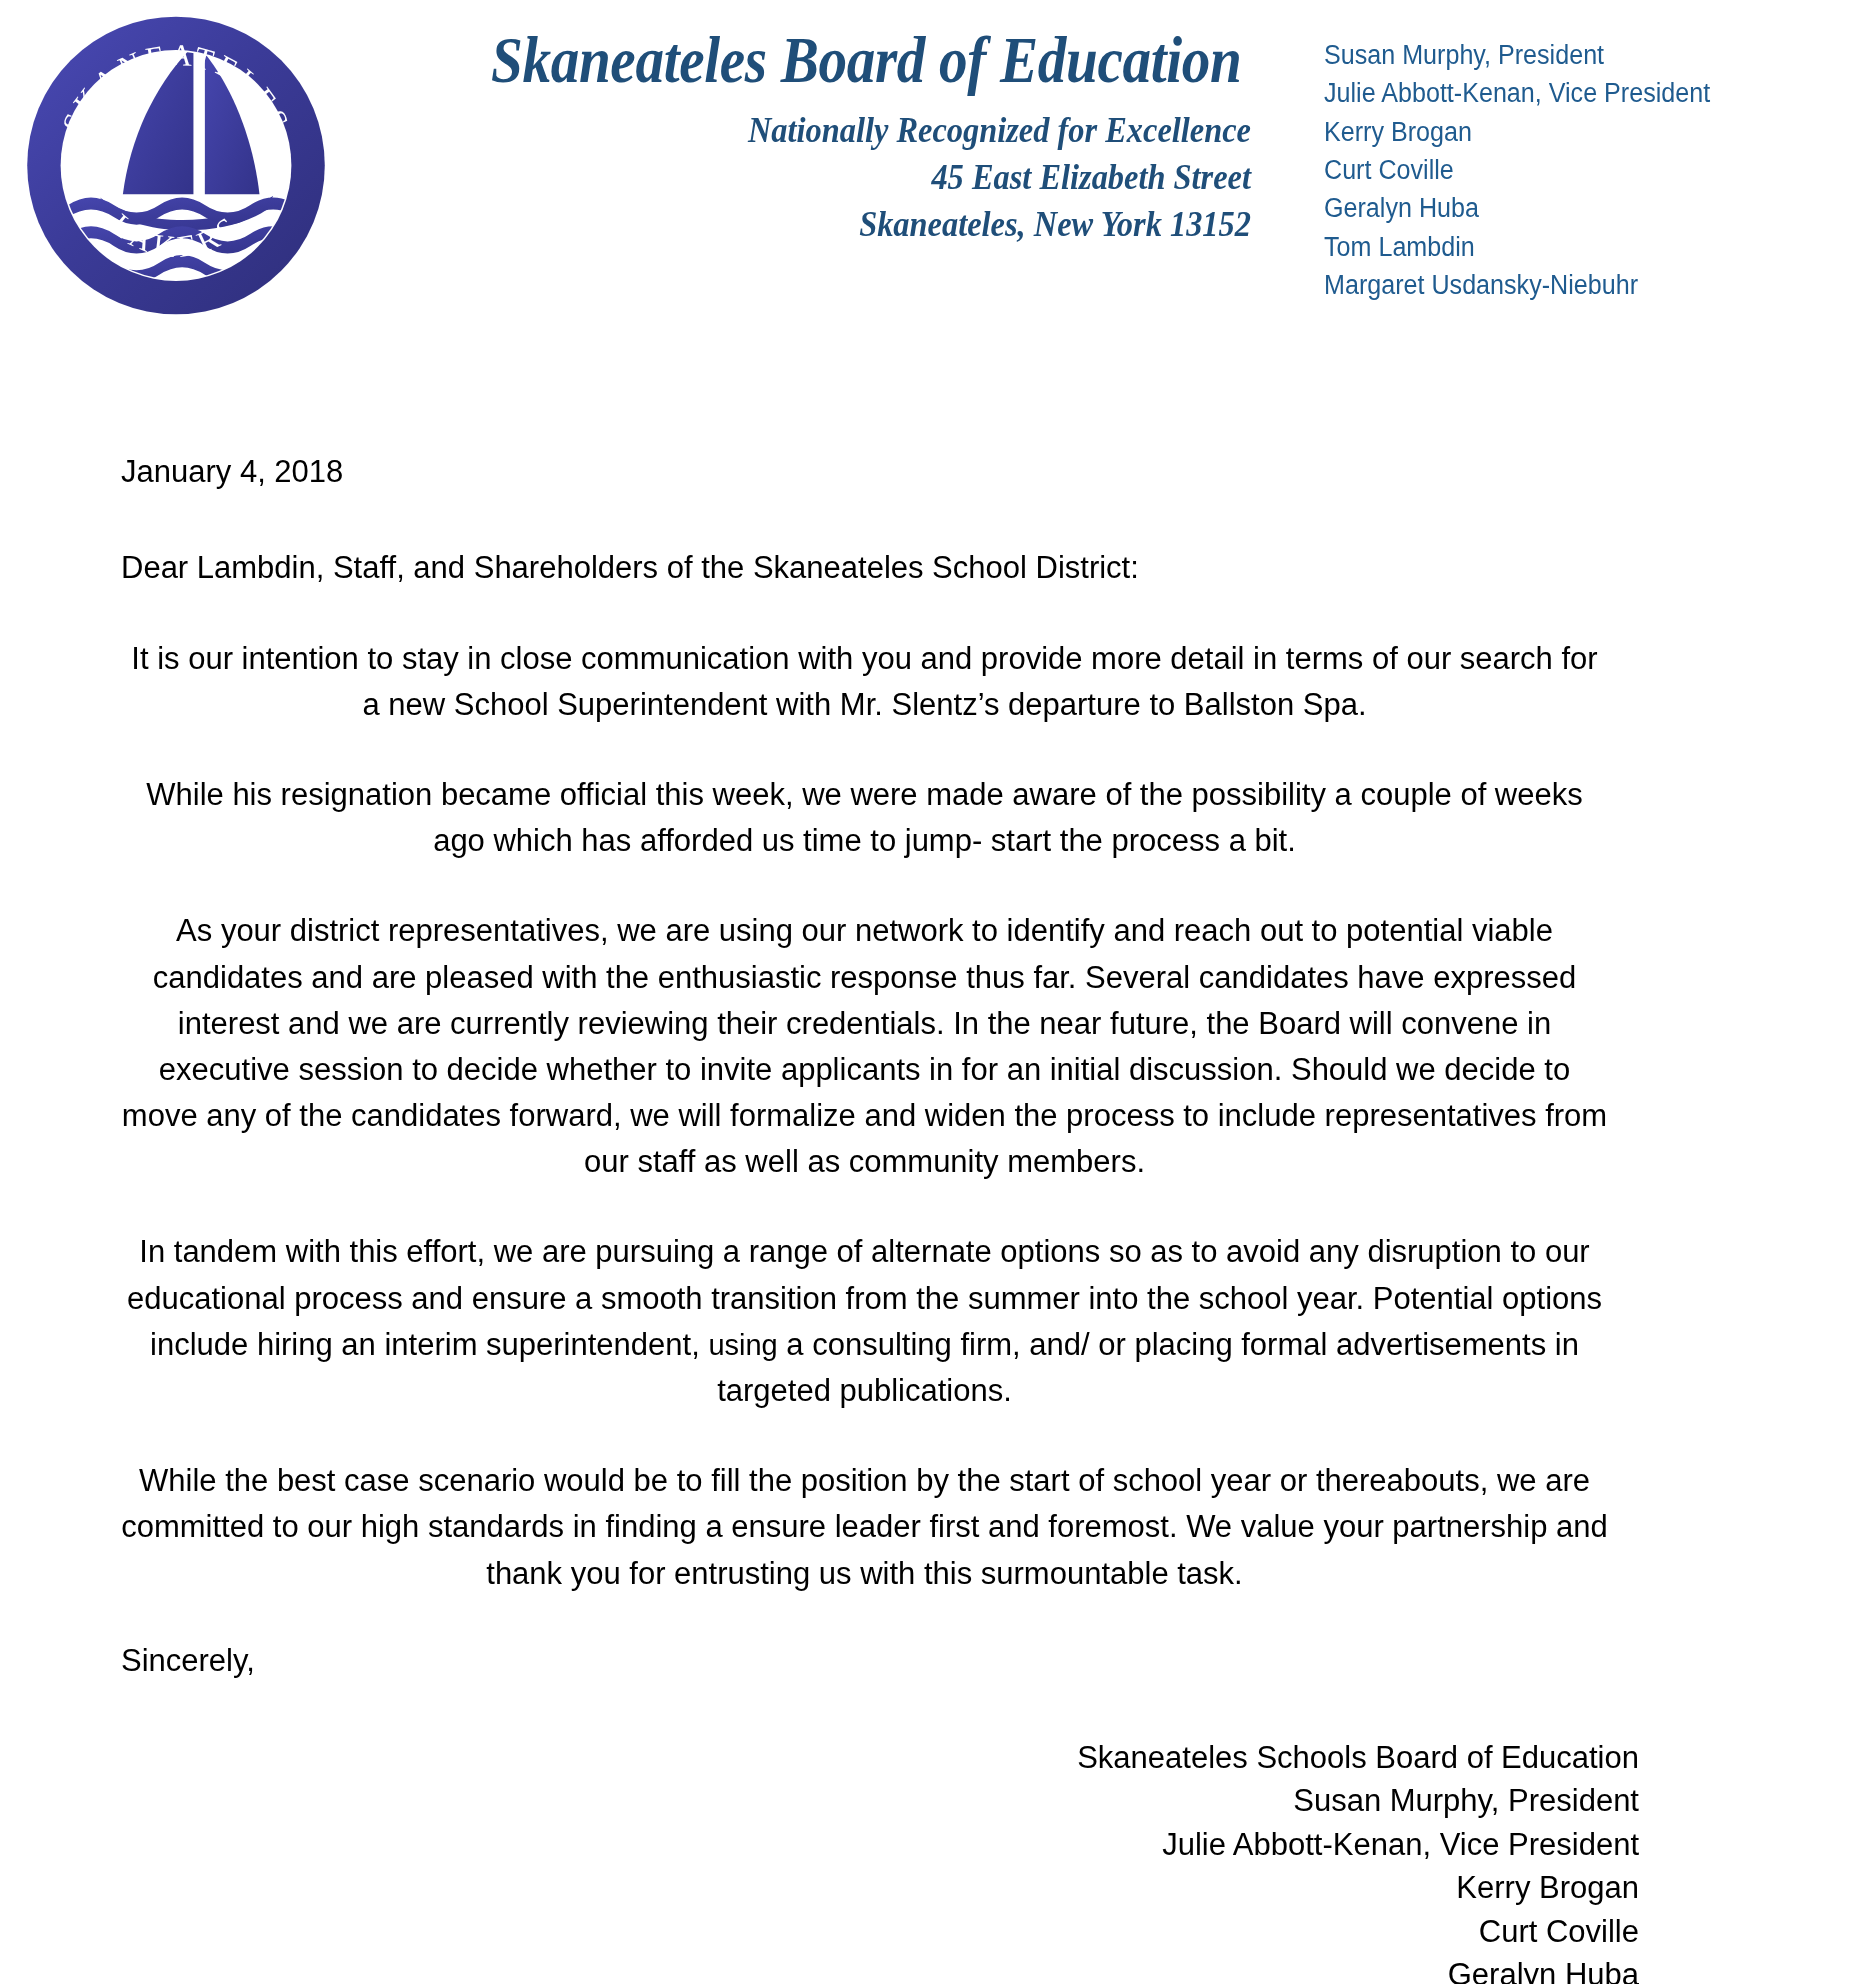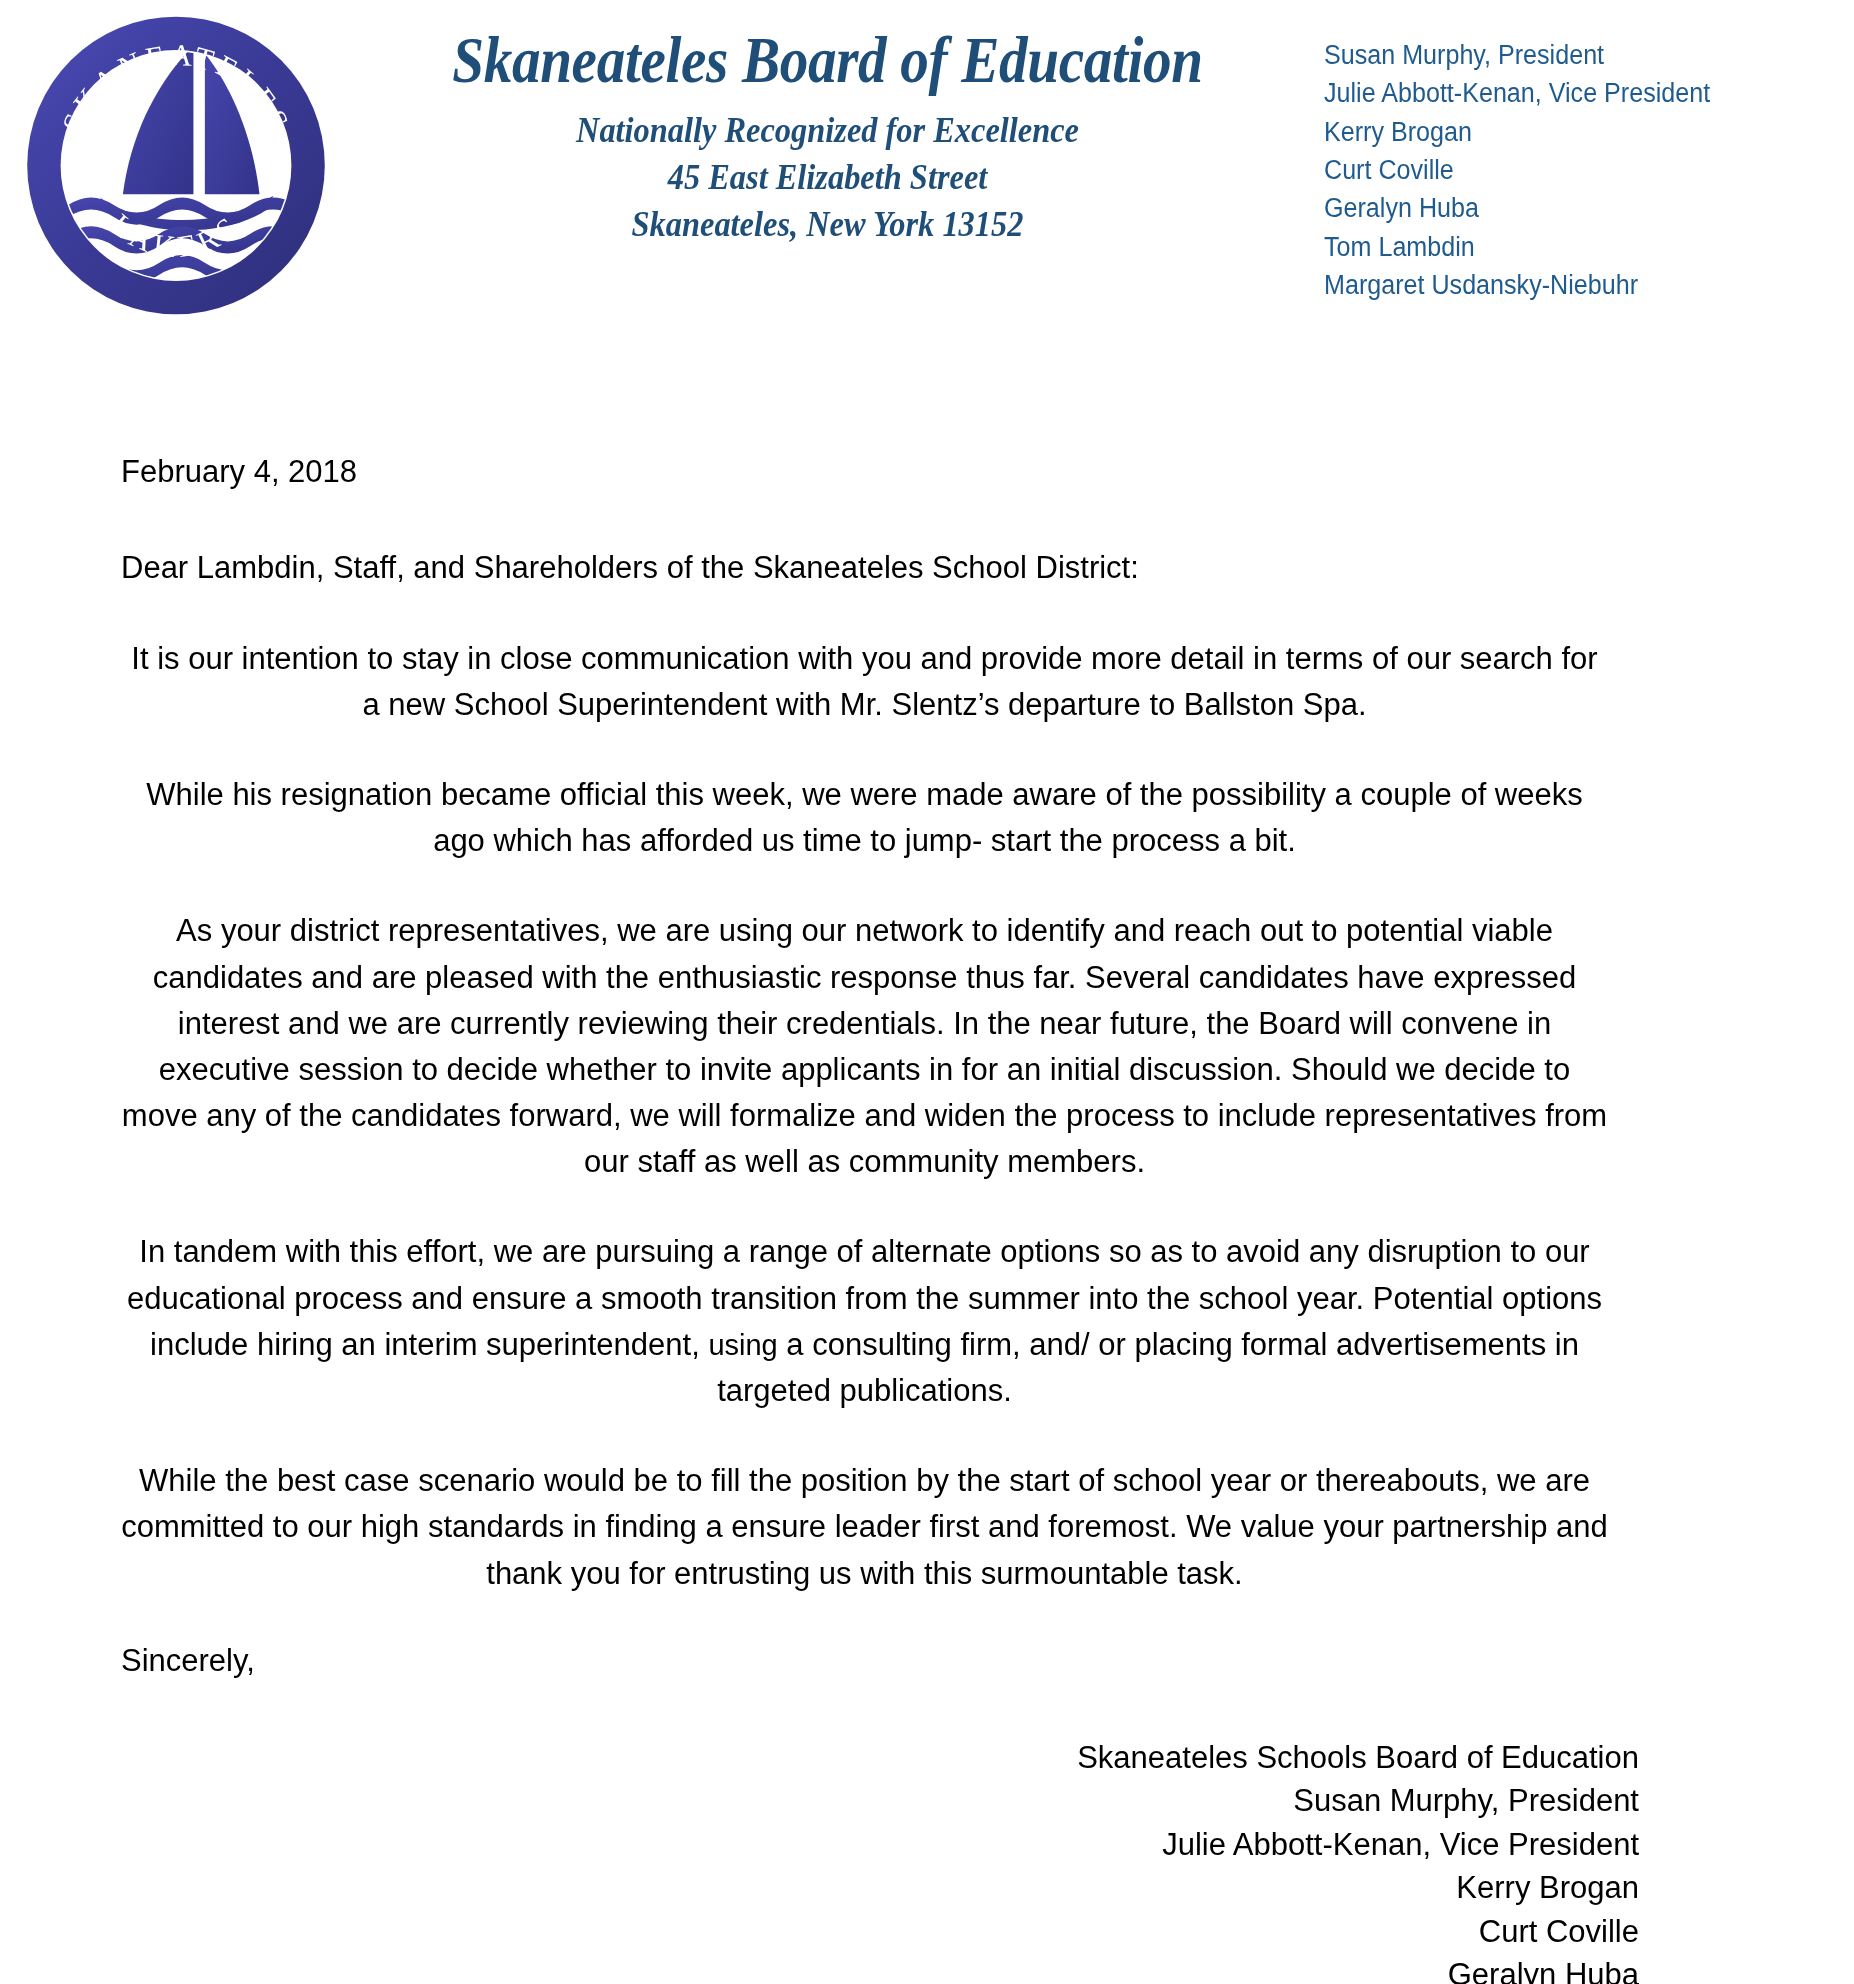--- a/index.html
+++ b/index.html
@@ -29,21 +29,21 @@
     width: 334px;
     height: 319px;
   }
   .logo-svg { display: block; width: 334px; height: 319px; }
 
   .title-block {
     position: absolute;
     left: 357px;
     top: 27px;
     width: 941px;
-    text-align: center;
+    text-align: right;
     color: #1F4E79;
   }
   .org-title {
     font-family: "Liberation Serif", "DejaVu Serif", serif;
     font-weight: bold;
     font-style: italic;
     font-size: 65px;
     line-height: 1.02;
     letter-spacing: -0.4px;
     transform: scaleX(0.88);
@@ -186,21 +186,21 @@
     <div class="member">Curt Coville</div>
     <div class="member">Geralyn Huba</div>
     <div class="member">Tom Lambdin</div>
     <div class="member">Margaret Usdansky-Niebuhr</div>
   </div>
 
 </div>
 
 <div class="letter-body">
 
-  <div class="letter-date">February 4, 2018</div>
+  <div class="letter-date">January 4, 2018</div>
 
   <div class="letter-salutation">Dear Lambdin, Staff, and Shareholders of the Skaneateles School District:</div>
 
   <p class="letter-para">It is our intention to stay in close communication with you and provide more detail in terms of our search for a new School Superintendent with Mr. Slentz’s departure to Ballston Spa.</p>
 
   <p class="letter-para">While his resignation became official this week, we were made aware of the possibility a couple of weeks ago which has afforded us time to jump- start the process a bit.</p>
 
   <p class="letter-para">As your district representatives, we are using our network to identify and reach out to potential viable candidates and are pleased with the enthusiastic response thus far. Several candidates have expressed interest and we are currently reviewing their credentials.  In the near future, the Board will convene in executive session to decide whether to invite applicants in for an initial discussion. Should we decide to move any of the candidates forward, we will formalize and widen the process to include representatives from our staff as well as community members.</p>
 
   <p class="letter-para"><span>In tandem with this effort, we are pursuing a range of alternate options so as to avoid any disruption to our educational process and ensure a smooth transition from the summer into the school year.  Potential options include hiring an interim superintendent, </span><span class="alt-font">using</span><span> a consulting firm, and/ or placing formal advertisements in targeted publications.</span></p>

